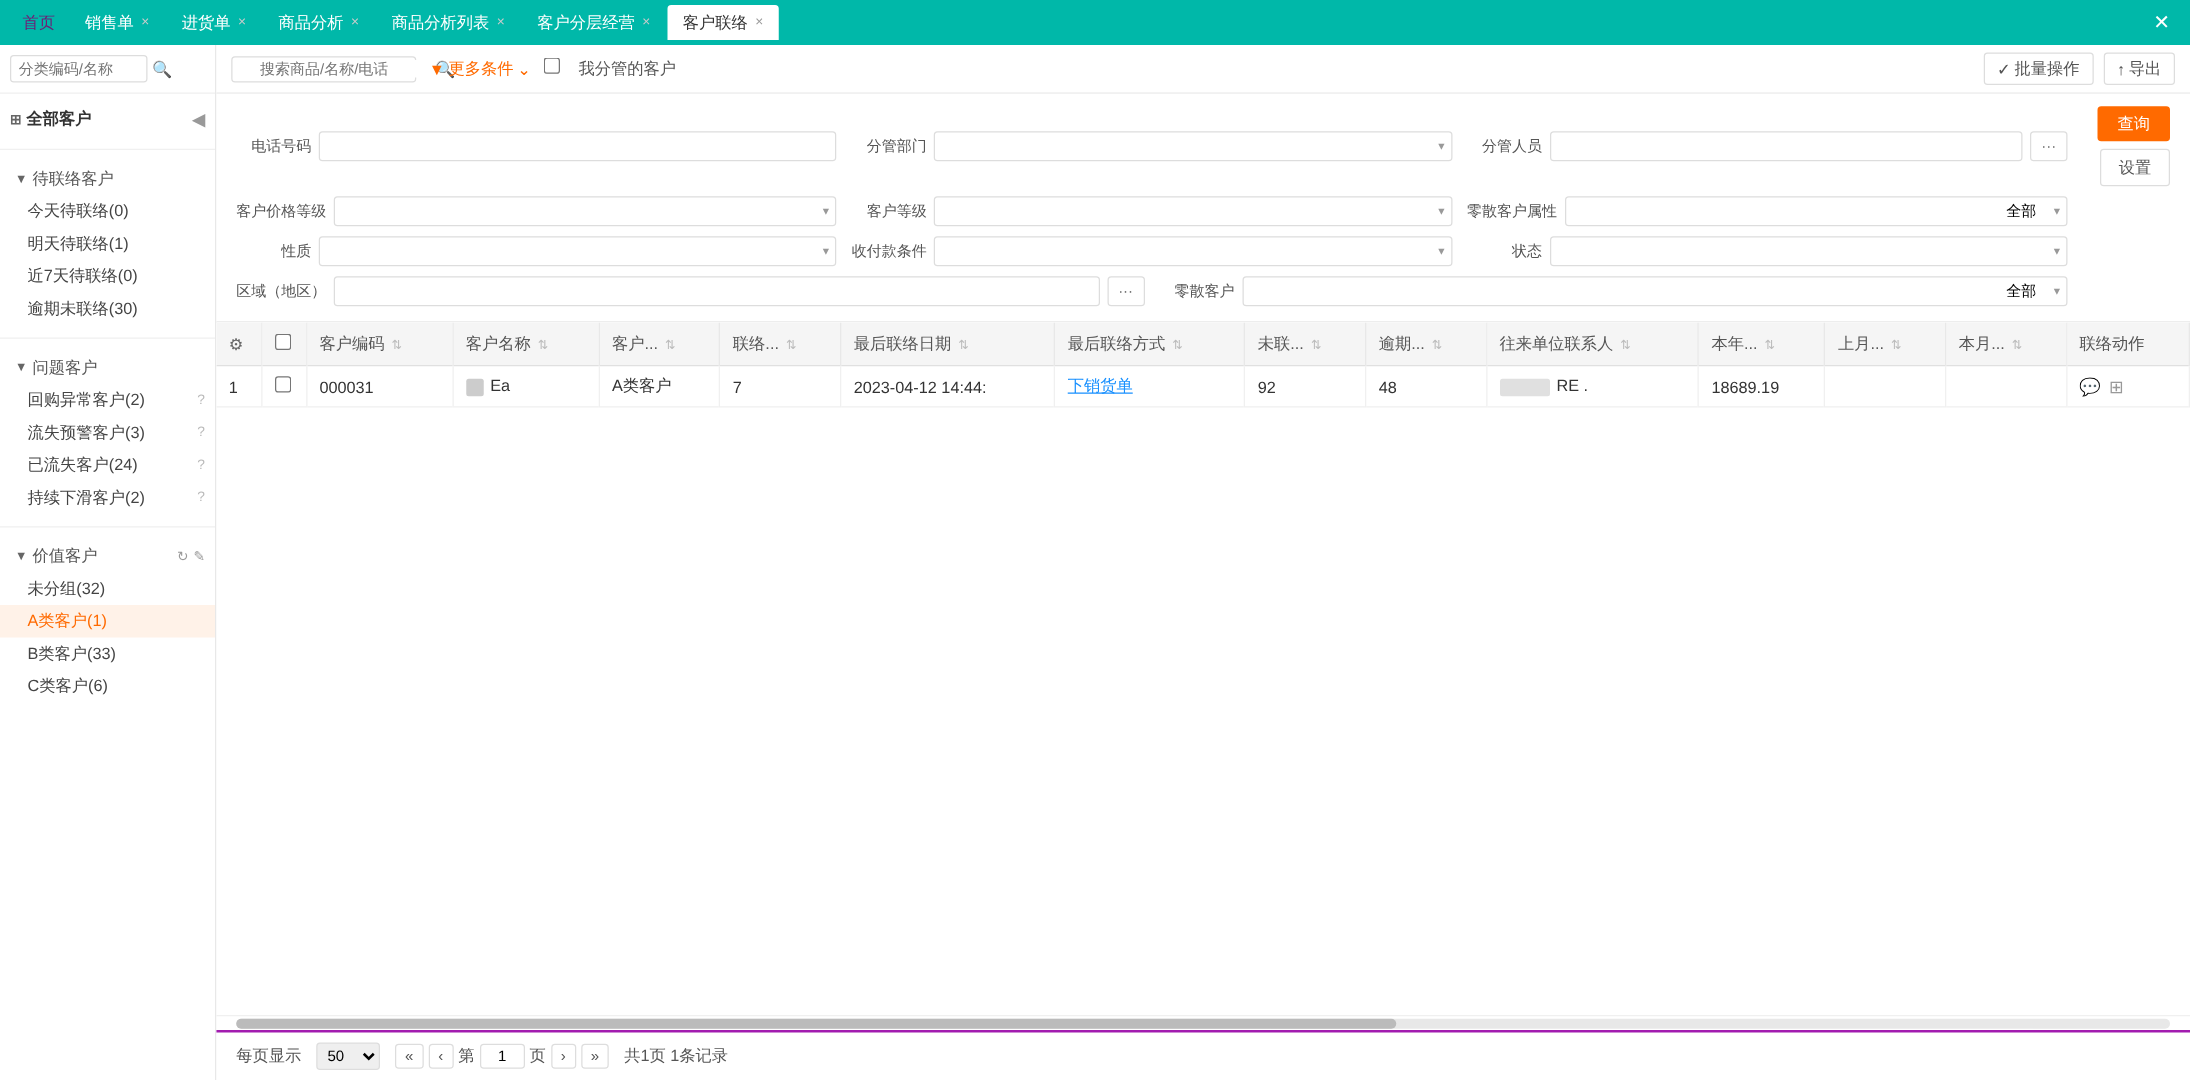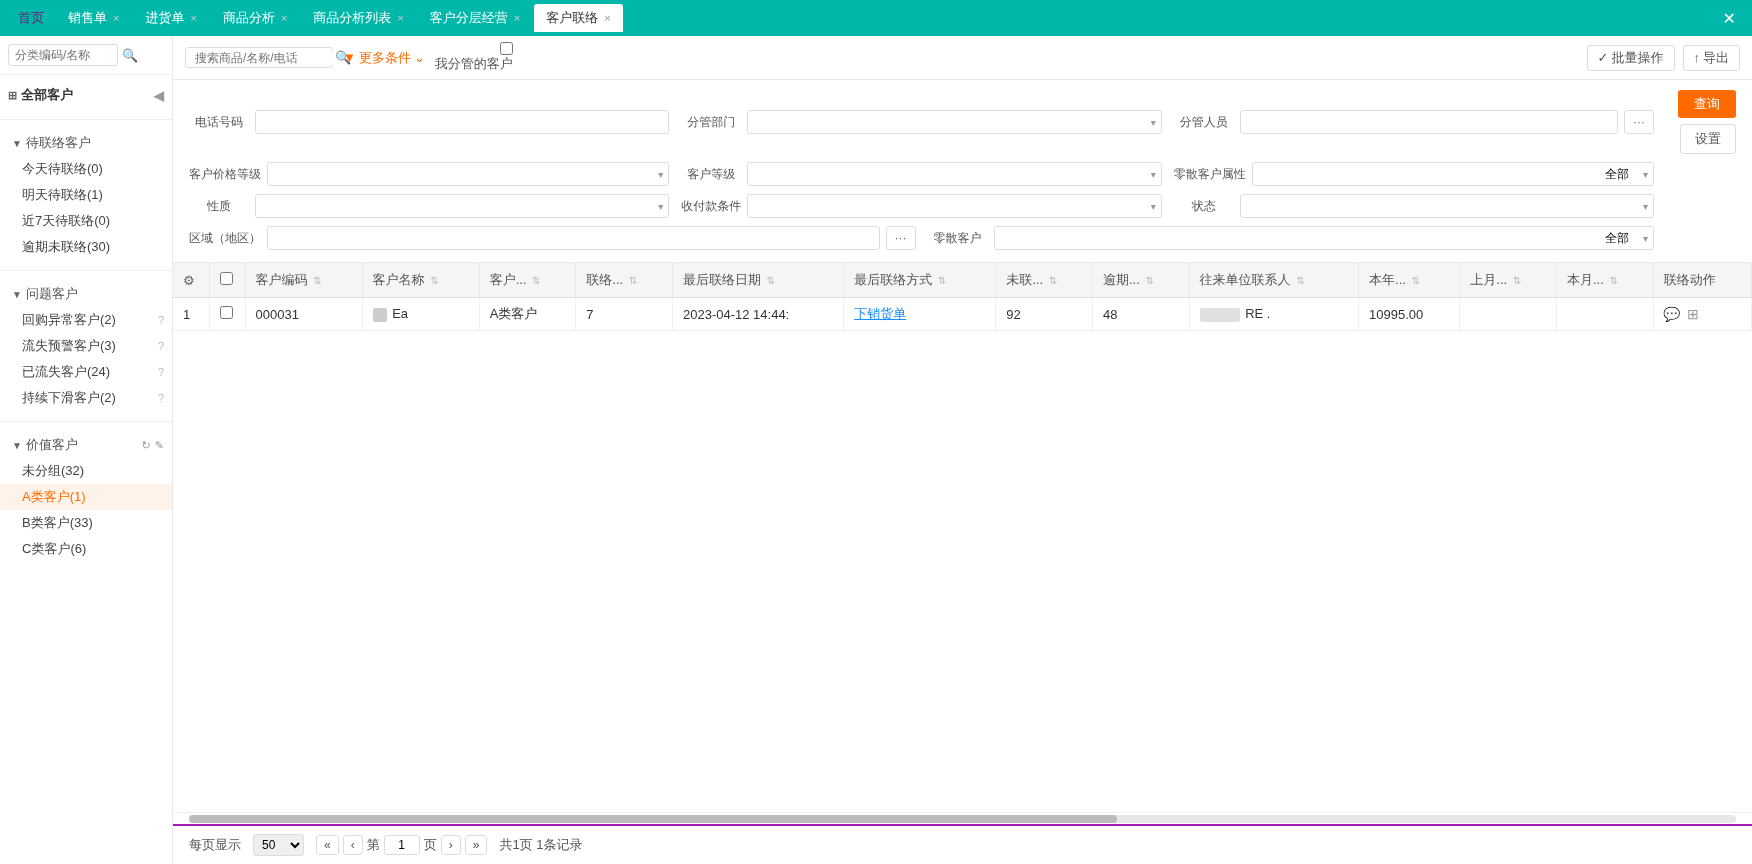--- a/index.html
+++ b/index.html
@@ -130,46 +130,45 @@
       border-bottom: 1px solid #e8e8e8;
       display: flex;
       align-items: center;
       gap: 10px;
     }
     .filter-search-wrap {
       display: flex;
       align-items: center;
       border: 1px solid #ddd;
       border-radius: 3px;
-      padding: 2px 9px;
+      padding: 2px 22px;
       width: 148px;
     }
     .filter-search-wrap input {
       border: none;
       outline: none;
       font-size: 12px;
       width: 140px;
     }
     .filter-search-wrap .search-icon { color: #00b8a9; cursor: pointer; }
     .more-conditions {
       display: flex;
       align-items: center;
       color: #ff6a00;
       font-size: 12px;
       cursor: pointer;
       gap: 3px;
     }
     .my-customers {
       display: flex;
-      align-items: flex-end;
-      gap: 0;
-      font-size: 12px;
-      color: #555;
-      cursor: pointer;
-      flex-direction: column;
+      align-items: flex-start;
+      gap: 15px;
+      font-size: 12px;
+      color: #555;
+      cursor: pointer;
     }
     .filter-actions {
       margin-left: auto;
       display: flex;
       gap: 8px;
     }
     .btn-batch {
       border: 1px solid #ddd;
       background: #fff;
       padding: 3px 10px;
@@ -211,21 +210,21 @@
       display: flex;
       align-items: center;
       gap: 6px;
       flex: 1;
     }
     .filter-label {
       color: #555;
       font-size: 12px;
       white-space: nowrap;
       min-width: 60px;
-      text-align: center;
+      text-align: right;
     }
     .filter-input {
       flex: 1;
       border: 1px solid #ddd;
       border-radius: 3px;
       padding: 4px 8px;
       font-size: 12px;
       outline: none;
       background: #fff;
     }
@@ -725,21 +724,21 @@
             <td>2023-04-12 14:44:</td>
             <td>
               <span class="td-link">下销货单</span>
             </td>
             <td>92</td>
             <td>48</td>
             <td>
               <span style="background:#e0e0e0;display:inline-block;width:40px;height:14px;border-radius:2px;margin-right:2px;vertical-align:middle;"></span>
               <span>RE .</span>
             </td>
-            <td>10995.00</td>
+            <td>18689.19</td>
             <td></td>
             <td></td>
             <td>
               <div class="action-icons">
                 <span class="action-icon">💬</span>
                 <span class="action-icon">⊞</span>
               </div>
             </td>
           </tr>
         </tbody>

